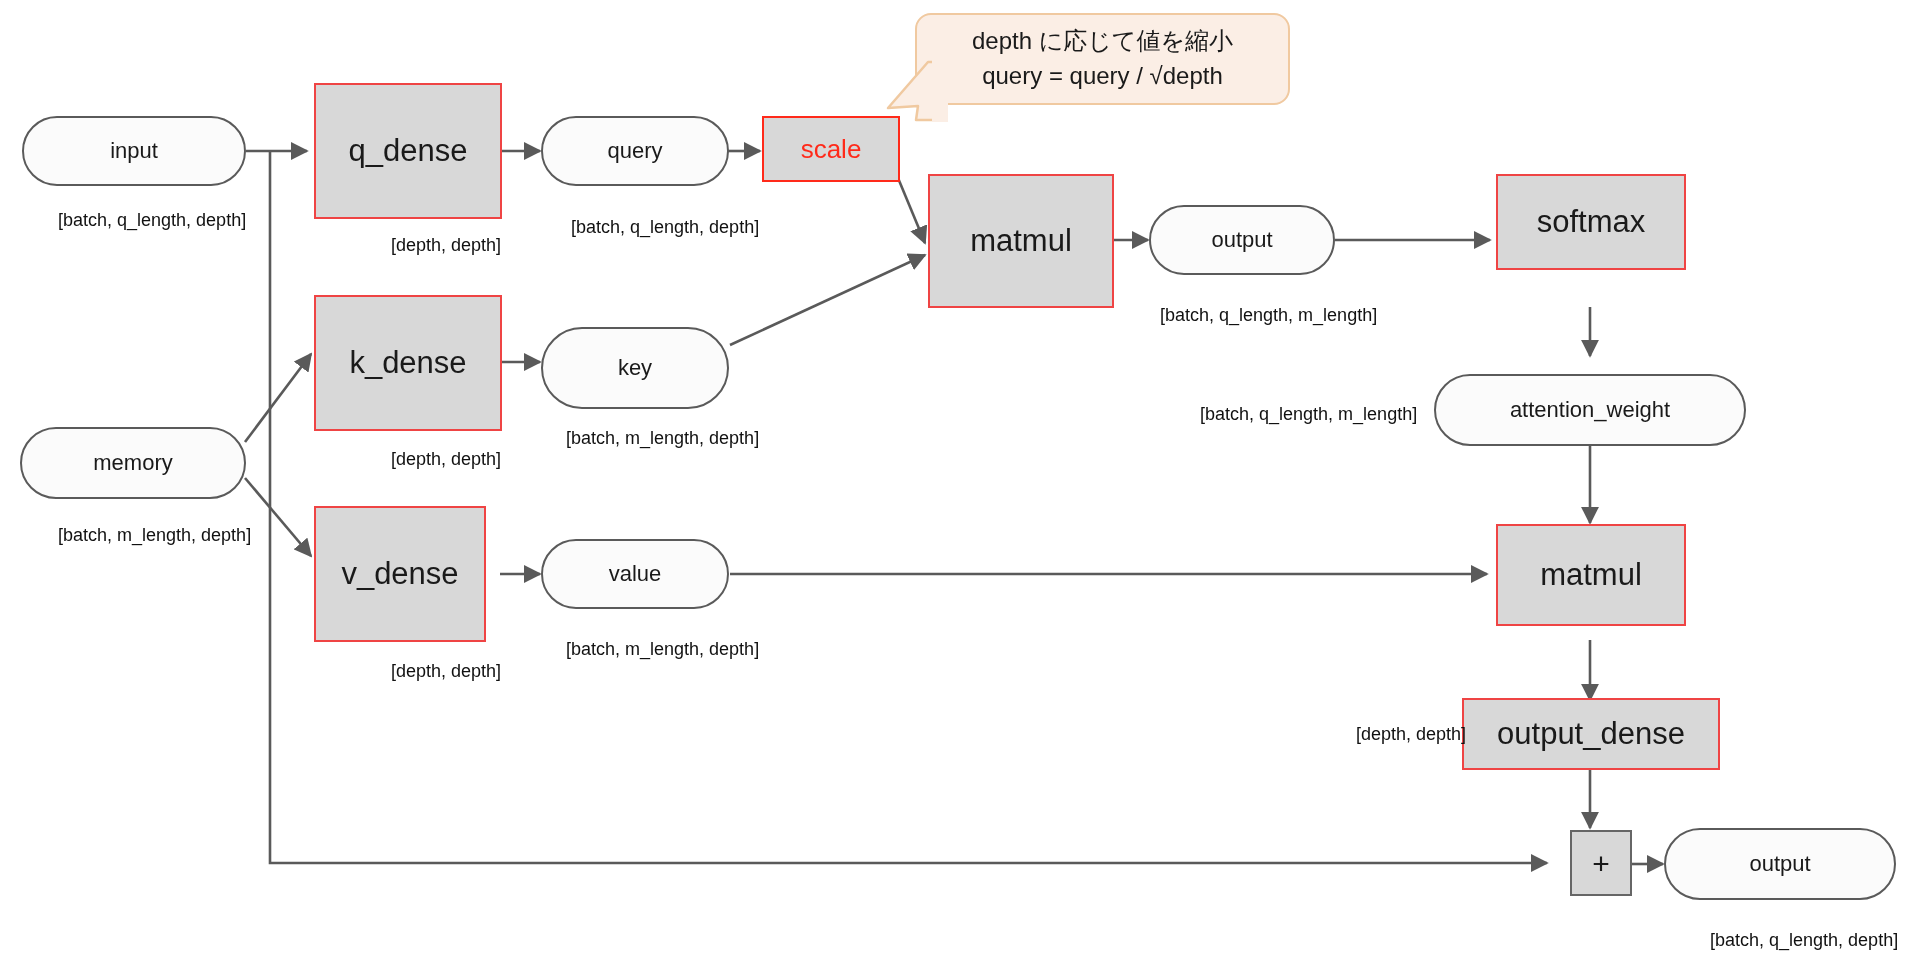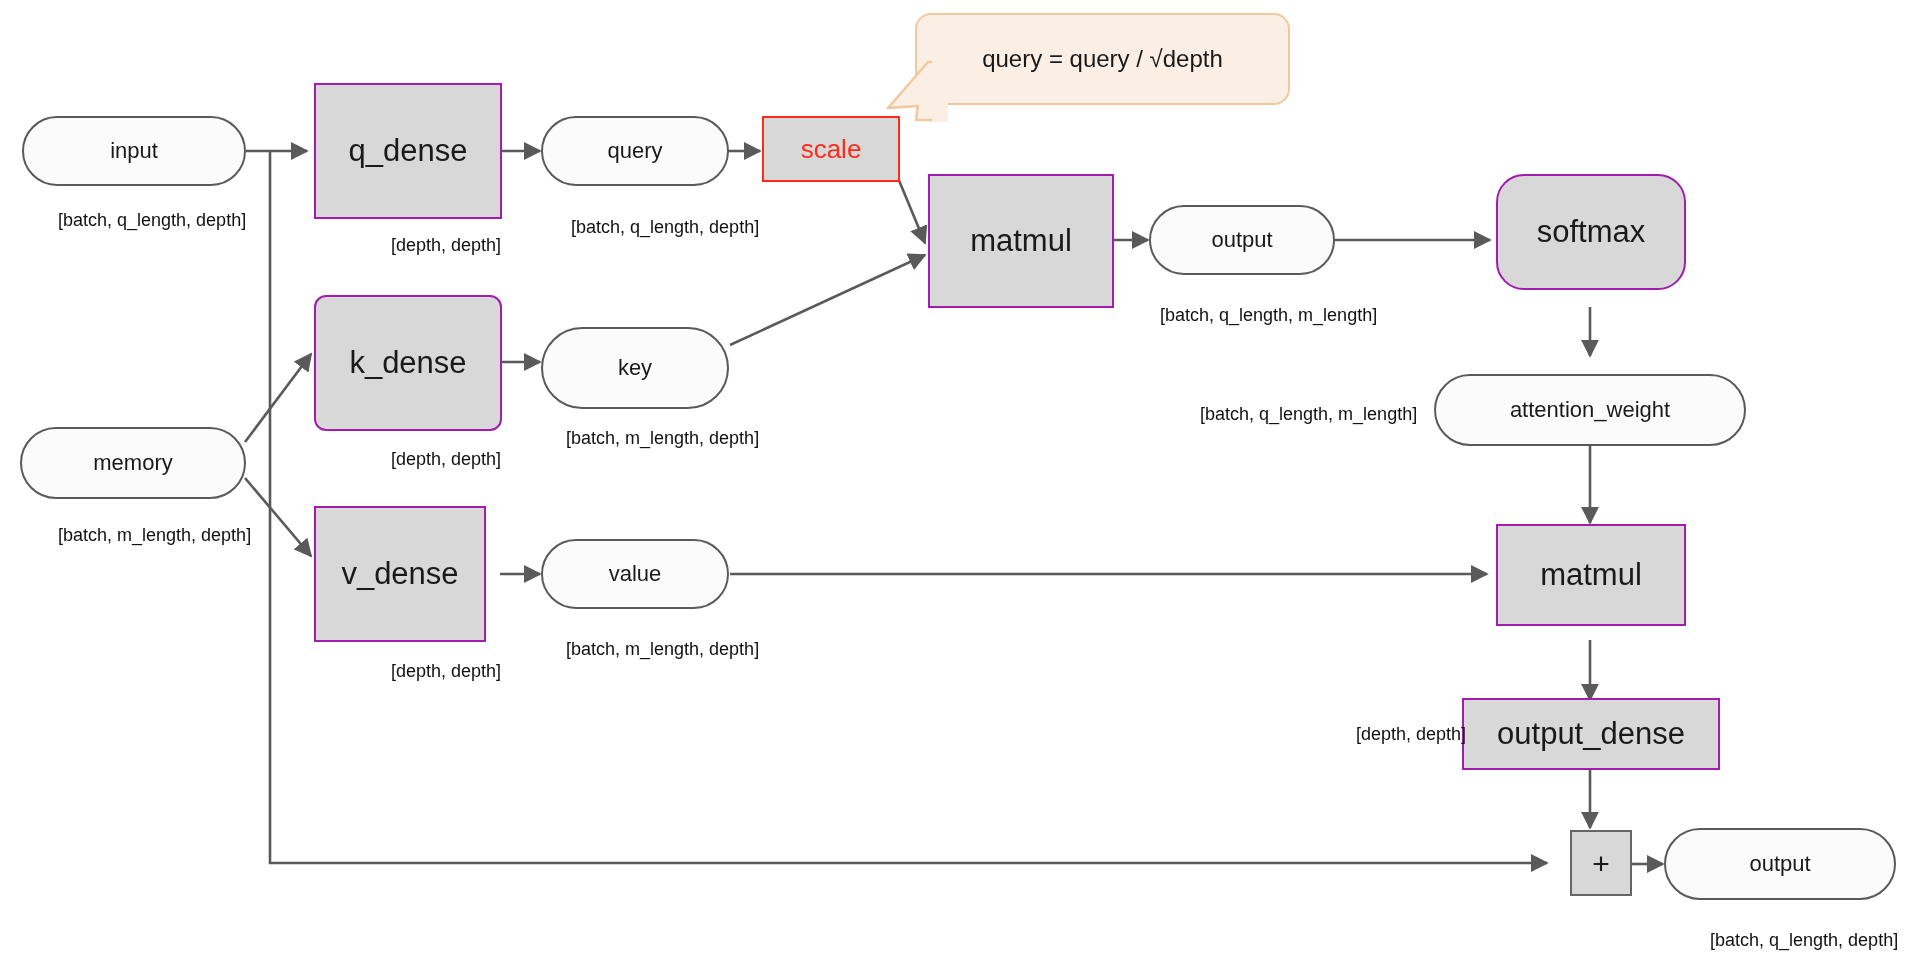--- a/index.html
+++ b/index.html
@@ -27,21 +27,21 @@
     display: flex;
     align-items: center;
     justify-content: center;
     text-align: center;
     color: #1a1a1a;
     line-height: 1.1;
     z-index: 3;
   }
   .node.proc {
     background: #d8d8d8;
-    border: 2px solid #a21caf;
+    border: 2px solid #ef4444;
     font-size: 31px;
   }
   .node.tensor {
     background: #fbfbfb;
     border: 2px solid #5a5a5a;
     border-radius: 999px;
     font-size: 22px;
   }
   .node.scale {
     background: #d8d8d8;
@@ -176,56 +176,57 @@
   <div class="node tensor" style="left:1664px; top:828px; width:232px; height:72px;">
     <span>output</span>
   </div>
   <div class="shape-label" style="left:1662px; top:930px;"><span>[batch, q_length, depth]</span></div>
 
   <div class="node proc" style="left:314px; top:83px; width:188px; height:136px;">
     <span>q_dense</span>
   </div>
   <div class="shape-label" style="left:343px; top:235px;"><span>[depth, depth]</span></div>
 
-  <div class="node proc" style="left:314px; top:295px; width:188px; height:136px;border-radius:12px;">
+  <div class="node proc" style="left:314px; top:295px; width:188px; height:136px;">
     <span>k_dense</span>
   </div>
   <div class="shape-label" style="left:343px; top:449px;"><span>[depth, depth]</span></div>
 
   <div class="node proc" style="left:314px; top:506px; width:172px; height:136px;">
     <span>v_dense</span>
   </div>
   <div class="shape-label" style="left:343px; top:661px;"><span>[depth, depth]</span></div>
 
   <div class="node scale" style="left:762px; top:116px; width:138px; height:66px;">
     <span>scale</span>
   </div>
 
   <div class="node proc" style="left:928px; top:174px; width:186px; height:134px;">
     <span>matmul</span>
   </div>
 
-  <div class="node proc" style="left:1496px; top:174px; width:190px; height:116px;border-radius:28px;">
+  <div class="node proc" style="left:1496px; top:174px; width:190px; height:96px;">
     <span>softmax</span>
   </div>
 
   <div class="node proc" style="left:1496px; top:524px; width:190px; height:102px;">
     <span>matmul</span>
   </div>
 
   <div class="node proc" style="left:1462px; top:698px; width:258px; height:72px;">
     <span>output_dense</span>
   </div>
   <div class="shape-label" style="left:1308px; top:724px;"><span>[depth, depth]</span></div>
 
   <div class="node plus" style="left:1570px; top:830px; width:62px; height:66px;">
     <span>+</span>
   </div>
 
   <div class="callout" style="left:915px; top:13px; width:375px; height:92px;">
+    <span class="callout-line">depth に応じて値を縮小</span>
     <span class="callout-line">query = query / √depth</span>
   </div>
   <svg class="callout-tail" style="left:880px; top:60px;" width="90" height="80" viewBox="0 0 90 80" xmlns="http://www.w3.org/2000/svg">
     <path d="M 48 2 L 8 48 L 38 46 L 36 60 L 60 60 L 60 2 Z" fill="#fbeee5" stroke="#f0c9a0" stroke-width="2.5" stroke-linejoin="round"></path>
     <rect x="52" y="0" width="16" height="62" fill="#fbeee5"></rect>
   </svg>
 
 </div>
 
 </body></html>

